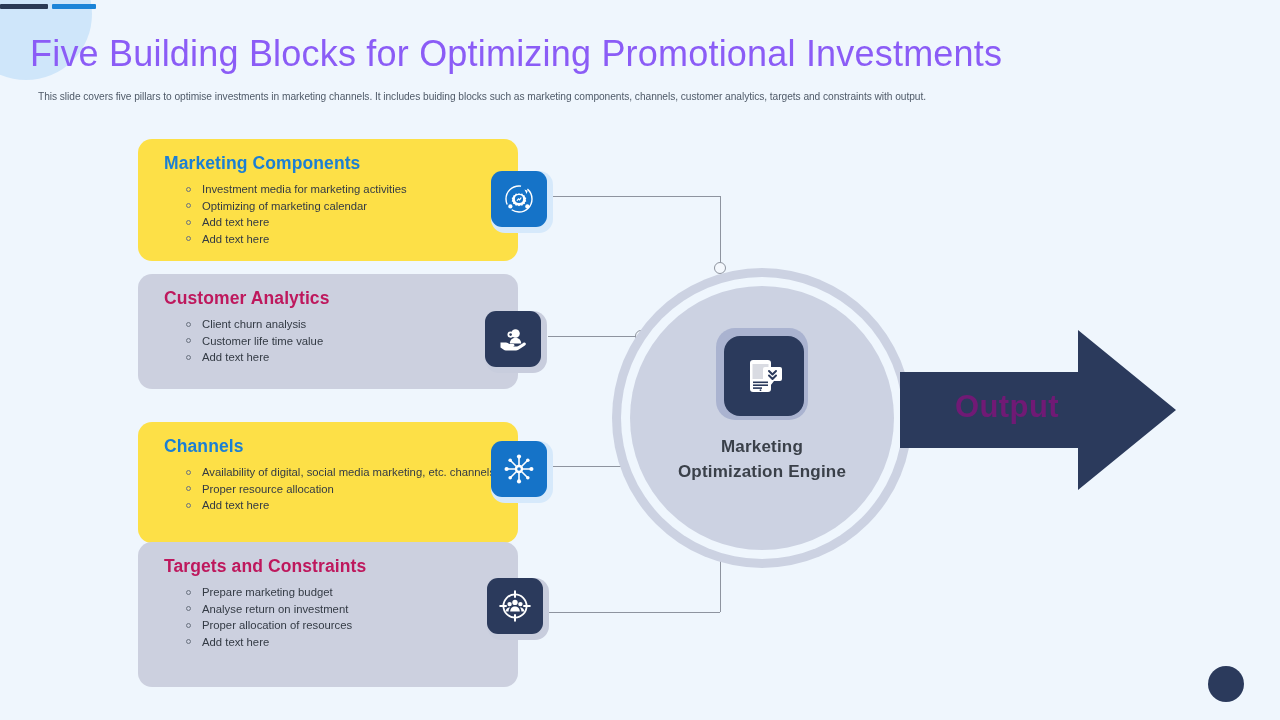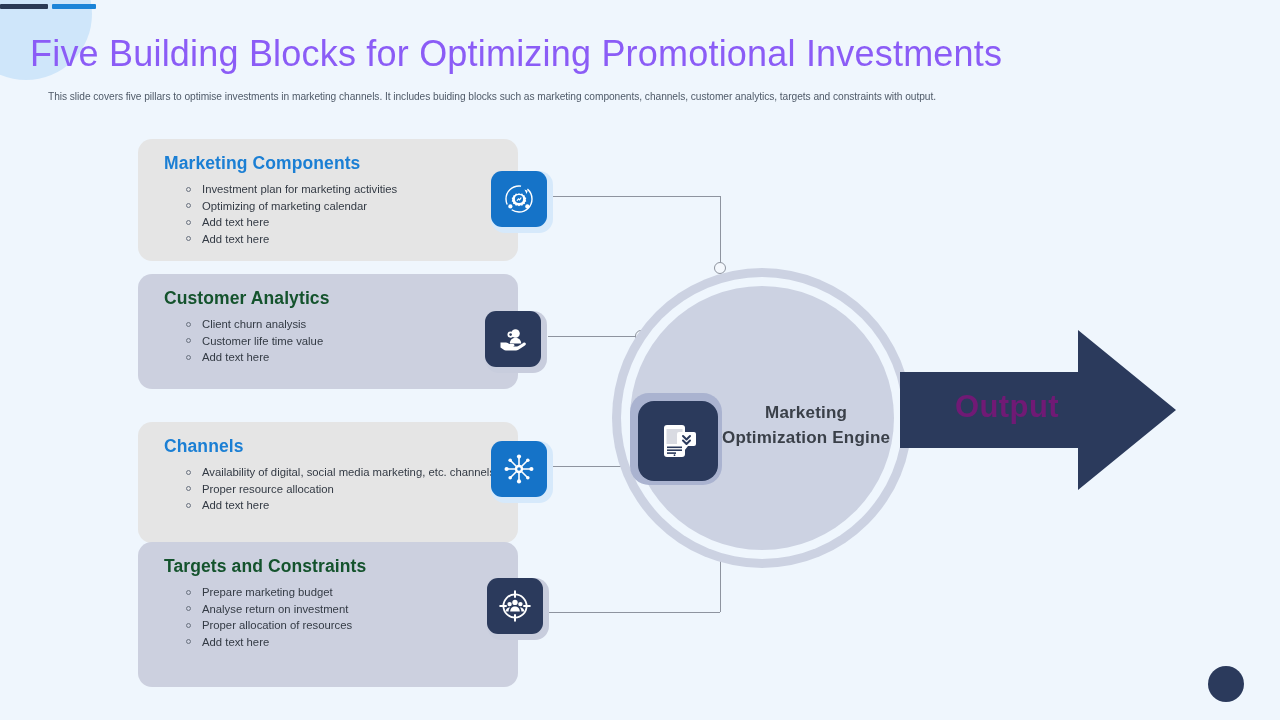--- a/index.html
+++ b/index.html
@@ -57,48 +57,48 @@
     left: 30px;
     top: 33px;
     font-size: 36px;
     font-weight: 400;
     color: #8b5cf6;
     letter-spacing: 0.2px;
     white-space: nowrap;
   }
   .page-subtitle {
     position: absolute;
-    left: 48px;
+    left: 38px;
     top: 91px;
     font-size: 10.2px;
     color: #4f5a68;
     white-space: nowrap;
     letter-spacing: -0.05px;
   }
 
   
   .card {
     position: absolute;
     left: 138px;
     width: 380px;
     border-radius: 14px;
     box-sizing: border-box;
     padding: 14px 18px 12px 26px;
   }
-  .card.blue  { background: #e5e5e5; }
+  .card.blue  { background: #fde047; }
   .card.grey  { background: #ccd0df; }
 
   .card-title {
     font-size: 17.5px;
     font-weight: bold;
     margin: 0 0 7px 0;
     letter-spacing: 0.1px;
   }
   .card.blue  .card-title { color: #1b7fd4; }
-  .card.grey  .card-title { color: #14532d; }
+  .card.grey  .card-title { color: #be185d; }
 
   .bullets { list-style: none; margin: 0; padding: 0; }
   .bullets li {
     position: relative;
     font-size: 11.3px;
     line-height: 16px;
     color: #333a44;
     padding-left: 38px;
     margin-bottom: 0.5px;
   }
@@ -176,21 +176,21 @@
   }
   .hub-inner {
     position: absolute;
     left: 18px;
     top: 18px;
     width: 264px;
     height: 264px;
     border-radius: 50%;
     background: #ccd2e2;
     display: flex;
-    flex-direction: row;
+    flex-direction: column;
     align-items: center;
   }
   .hub-icon-wrap {
     margin-top: 42px;
     width: 92px;
     height: 92px;
     border-radius: 19px;
     background: #aab3d0;
     position: relative;
   }
@@ -285,21 +285,21 @@
 </div>
 
 <svg class="output-arrow" viewBox="0 0 276 160" preserveAspectRatio="none">
   <polygon points="0,42 178,42 178,0 276,80 178,160 178,118 0,118" fill="#2b3a5c"></polygon>
 </svg>
 <div class="output-label">Output</div>
 
 <div class="card blue" style="top:139px; height:122px;">
   <div class="card-title">Marketing Components</div>
   <ul class="bullets">
-    <li>Investment  plan  for  marketing  activities</li>
+    <li>Investment  media  for  marketing  activities</li>
     <li>Optimizing  of  marketing  calendar</li>
     <li>Add text here</li>
     <li>Add text here</li>
   </ul>
 </div>
 <div class="icon-tile-wrap blue" style="left:491px; top:171px;">
   <div class="icon-tile blue">
     <svg width="34" height="34" viewBox="0 0 34 34" aria-hidden="true">
       <circle cx="17" cy="17" r="13" fill="none" stroke="#ffffff" stroke-width="1.4" stroke-dasharray="28 7"></circle>
       <path d="M17 11.2 l1.6 .9 1.6 -.5 .9 1.5 1.7 .3 .1 1.7 1.4 1 -.6 1.6 .6 1.6 -1.4 1 -.1 1.7 -1.7 .3 -.9 1.5 -1.6 -.5 -1.6 .9 -1.6 -.9 -1.6 .5 -.9 -1.5 -1.7 -.3 -.1 -1.7 -1.4 -1 .6 -1.6 -.6 -1.6 1.4 -1 .1 -1.7 1.7 -.3 .9 -1.5 1.6 .5z" fill="#ffffff"></path>

